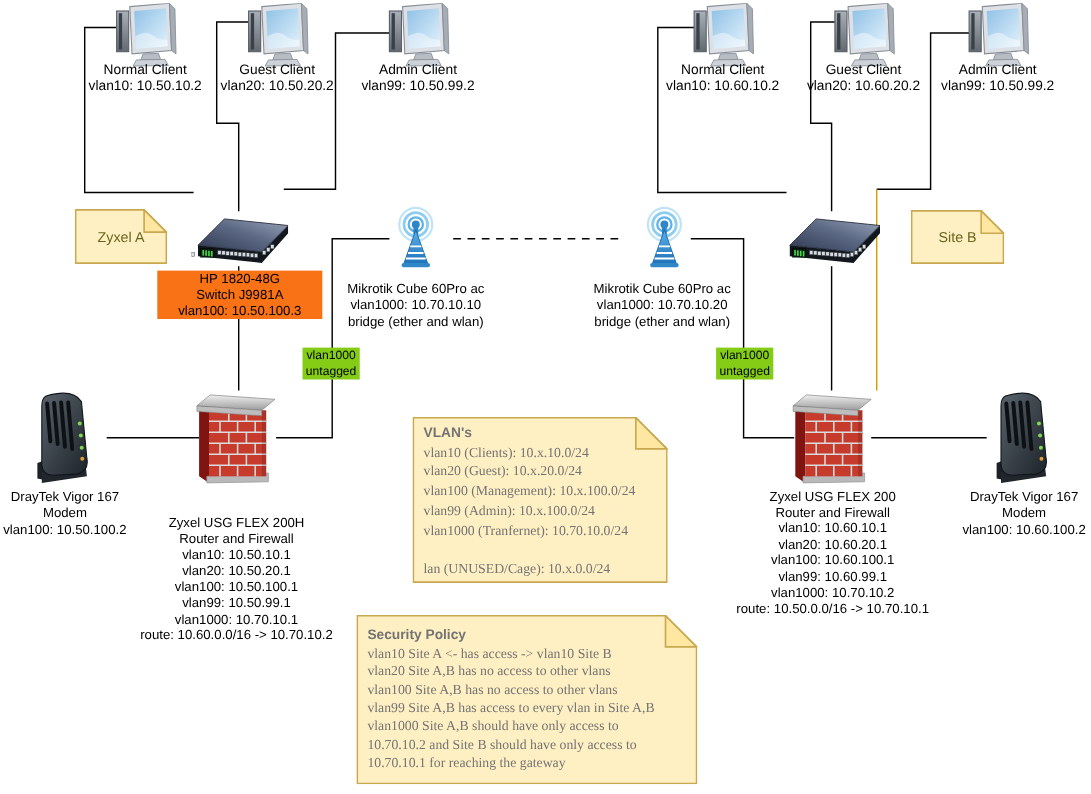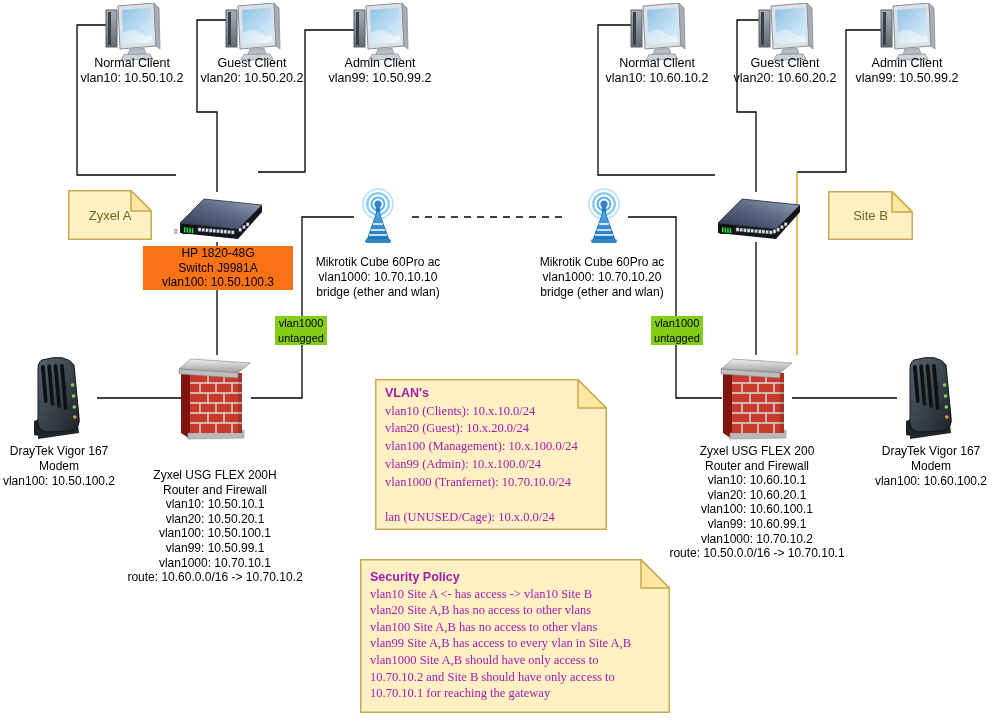--- a/index.html
+++ b/index.html
@@ -8,21 +8,21 @@
   .edges{position:absolute;left:0;top:0;z-index:1;}
   .icon{position:absolute;z-index:2;}
   .defs{position:absolute;width:0;height:0;}
   .lbl{position:absolute;z-index:3;text-align:center;white-space:pre-line;color:#000;}
   .lbl.client{font-size:12.5px;line-height:14.5px;}
   .lbl.node{font-size:12px;line-height:14.6px;}
   .lbl.edge-lbl{font-size:11px;line-height:14.5px;background:#84cc16;padding:0 1px;}
   .bgw{background:#f97316;}
   .note{position:absolute;z-index:2;}
   .note > svg{position:absolute;left:0;top:0;}
-  .note-content{position:relative;z-index:1;color:#a21caf;}
+  .note-content{position:relative;z-index:1;color:#737373;}
   .site-note-label{position:absolute;inset:0;display:flex;align-items:center;justify-content:center;
          font-size:13px;color:#68681e;z-index:1;}
   .vlans .note-content{padding:6px 8px 0 10px;font-size:12.5px;line-height:17.7px;}
   .security .note-content{padding:10px 8px 0 10px;font-size:12.5px;line-height:16.6px;}
   .note-title{font-weight:bold;white-space:pre-line;}
   .note-body{white-space:pre-line;font-family:Liberation Serif, serif;}
 </style>
 </head>
 <body>
 
@@ -320,21 +320,21 @@
       <div class="note-body">vlan10 (Clients): 10.x.10.0/24
 vlan20 (Guest): 10.x.20.0/24
 vlan100 (Management): 10.x.100.0/24
 vlan99 (Admin): 10.x.100.0/24
 vlan1000 (Tranfernet): 10.70.10.0/24
 
 lan (UNUSED/Cage): 10.x.0.0/24</div>
     </div>
   </div>
 
-  <div class="note security" style="left:360px;top:559px;width:310px;height:154px">
+  <div class="note security" style="left:324px;top:559px;width:310px;height:154px">
     <svg width="310" height="154">
       <path d="M0.75,0.75 H281 L309.25,29 V153.25 H0.75 Z" fill="#FFF0C4" stroke="#C9A94F" stroke-width="1.5"></path>
       <path d="M281,0.75 V29 H309.25 Z" fill="#FFE6A1" stroke="#C9A94F" stroke-width="1.5"></path>
     </svg>
     <div class="note-content">
       <div class="note-title">Security Policy</div>
       <div class="note-body">vlan10 Site A &lt;- has access -&gt; vlan10 Site B
 vlan20 Site A,B has no access to other vlans
 vlan100 Site A,B has no access to other vlans
 vlan99 Site A,B has access to every vlan in Site A,B

